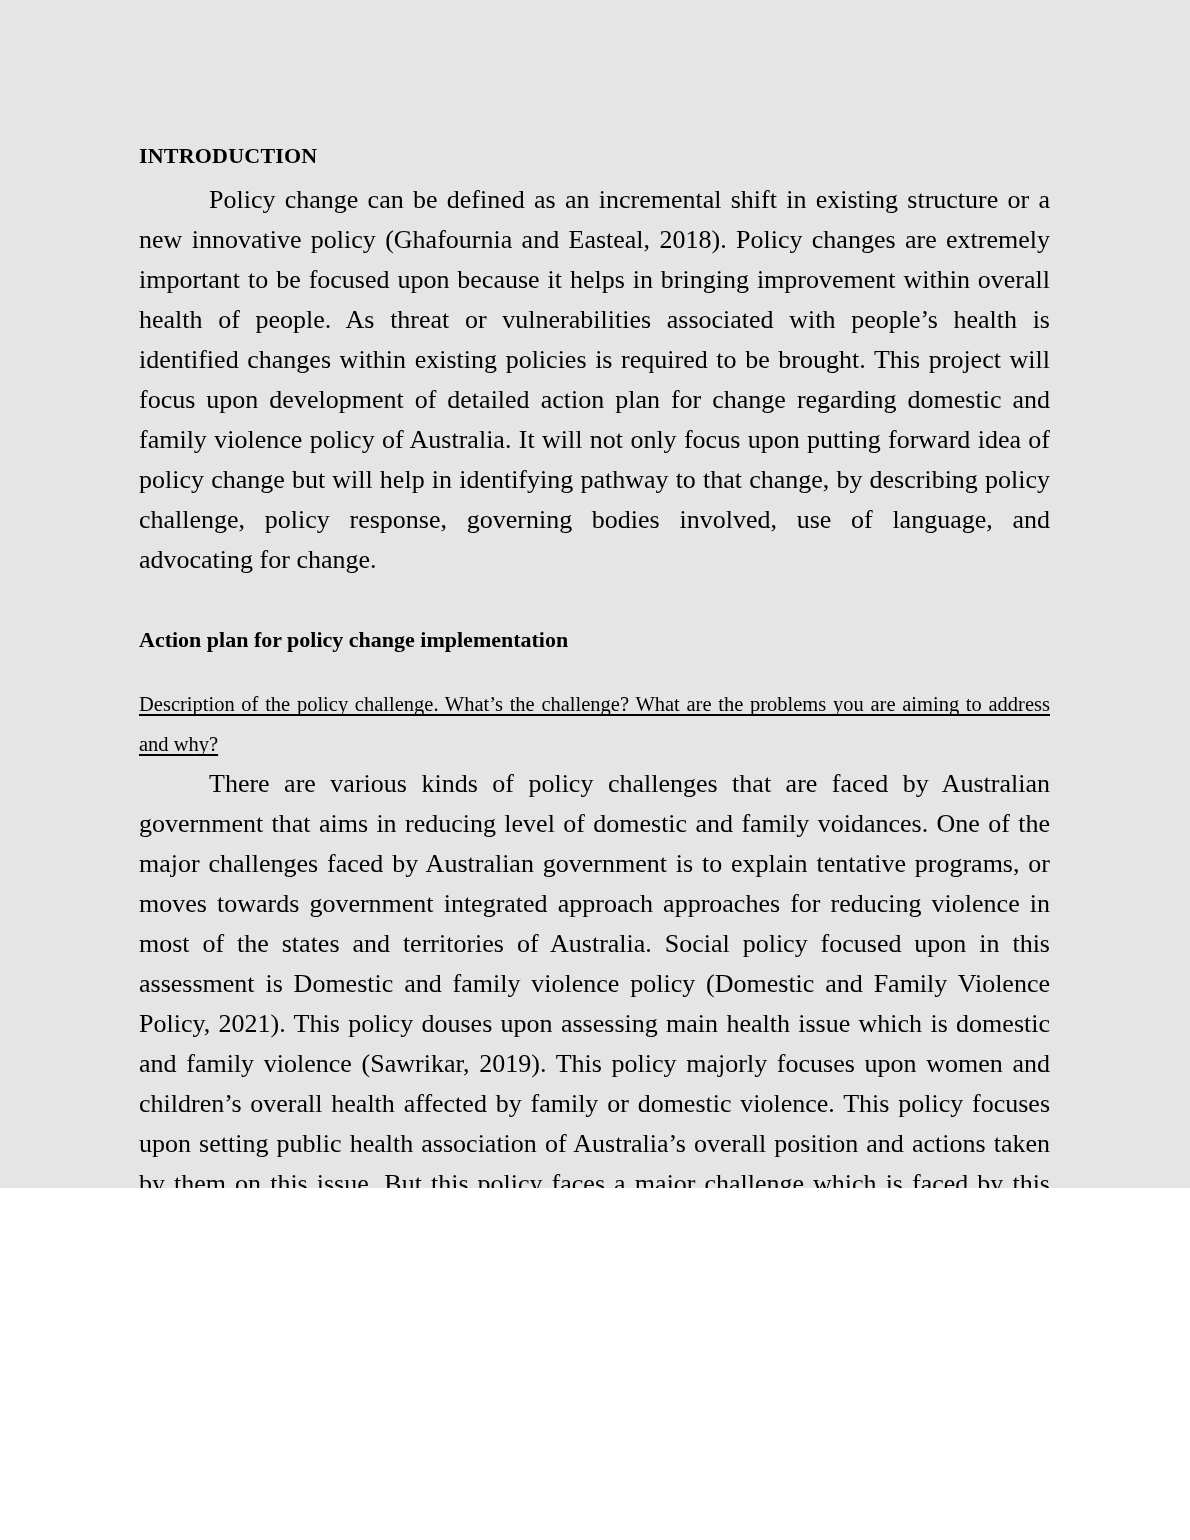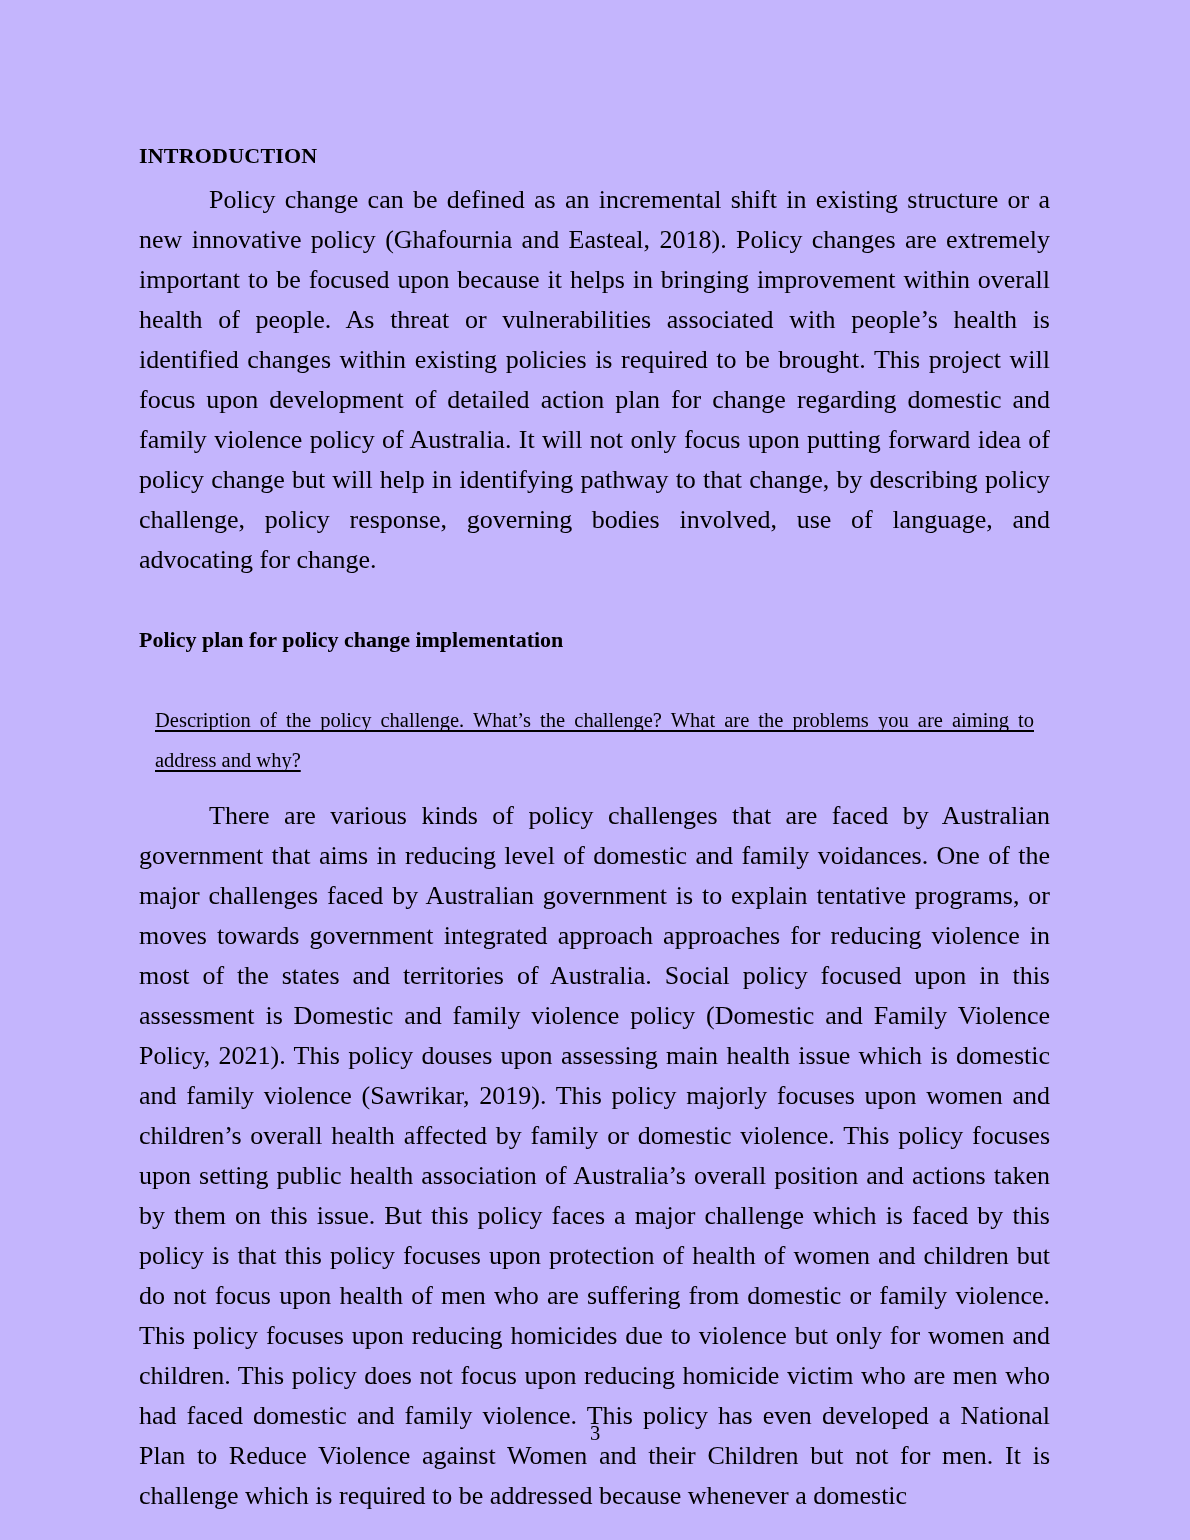--- a/index.html
+++ b/index.html
@@ -7,22 +7,22 @@
     padding: 0;
     background: #ffffff;
   }
   body {
     font-family: "Liberation Serif", "DejaVu Serif", serif;
     color: #000000;
   }
   .page {
     position: relative;
     width: 1190px;
-    height: 1540px;
-    background: #c4b5fd;
+    height: 1188px;
+    background: #e5e5e5;
     overflow: hidden;
     box-sizing: border-box;
   }
   .content {
     position: absolute;
     left: 139px;
     top: 136px;
     width: 911px;
   }
   h1.doc-heading {
@@ -45,21 +45,21 @@
     text-justify: inter-word;
     margin: 0;
     text-indent: 70px;
     hyphens: none;
   }
   p.subheading {
     font-size: 20.5px;
     line-height: 40px;
     text-align: justify;
     text-justify: inter-word;
-    margin: 16px;
+    margin: 0;
     text-indent: 0;
     text-decoration: underline;
     text-decoration-skip-ink: none;
     text-underline-offset: 3px;
   }
   .spacer-line {
     height: 40px;
   }
   .spacer-half {
     height: 20px;
@@ -80,21 +80,21 @@
 <div class="page">
 
   <div class="content">
 
     <h1 class="doc-heading">INTRODUCTION</h1>
 
     <p class="body-para">Policy change can be defined as an incremental shift in existing structure or a new innovative policy (Ghafournia and Easteal, 2018). Policy changes are extremely important to be focused upon because it helps in bringing improvement within overall health of people. As threat or vulnerabilities associated with people’s health is identified changes within existing policies is required to be brought. This project will focus upon development of detailed action plan for change regarding domestic and family violence policy of Australia. It will not only focus upon putting forward idea of policy change but will help in identifying pathway to that change, by describing policy challenge, policy response, governing bodies involved, use of language, and advocating for change.</p>
 
     <div class="spacer-line"></div>
 
-    <h2 class="doc-heading">Policy plan for policy change implementation</h2>
+    <h2 class="doc-heading">Action plan for policy change implementation</h2>
 
     <div class="spacer-half"></div>
 
     <p class="subheading">Description of the policy challenge. What’s the challenge? What are the problems you are aiming to address and why?</p>
 
     <p class="body-para">There are various kinds of policy challenges that are faced by Australian government that aims in reducing level of domestic and family voidances. One of the major challenges faced by Australian government is to explain tentative programs, or moves towards government integrated approach approaches for reducing violence in most of the states and territories of Australia. Social policy focused upon in this assessment is Domestic and family violence policy (Domestic and Family Violence Policy, 2021). This policy douses upon assessing main health issue which is domestic and family violence (Sawrikar, 2019). This policy majorly focuses upon women and children’s overall health affected by family or domestic violence. This policy focuses upon setting public health association of Australia’s overall position and actions taken by them on this issue. But this policy faces a major challenge which is faced by this policy is that this policy focuses upon protection of health of women and children but do not focus upon health of men who are suffering from domestic or family violence. This policy focuses upon reducing homicides due to violence but only for women and children. This policy does not focus upon reducing homicide victim who are men who had faced domestic and family violence. This policy has even developed a National Plan to Reduce Violence against Women and their Children but not for men. It is challenge which is required to be addressed because whenever a domestic</p>
 
   </div>
 
   <div class="page-number">3</div>

